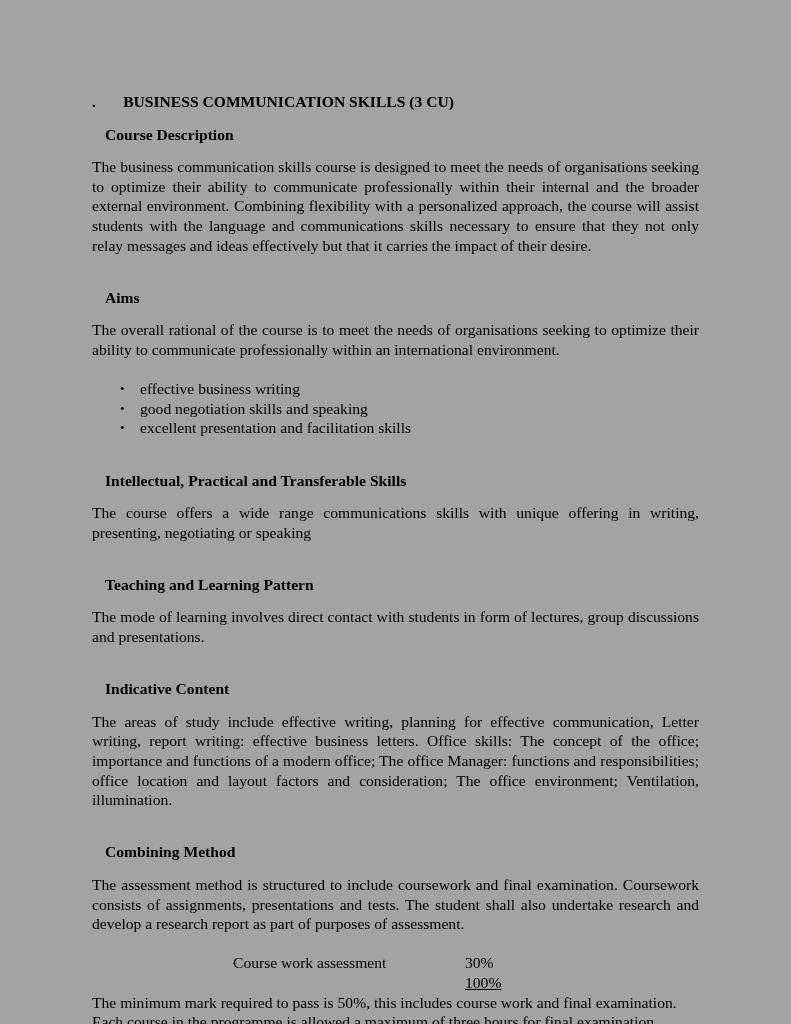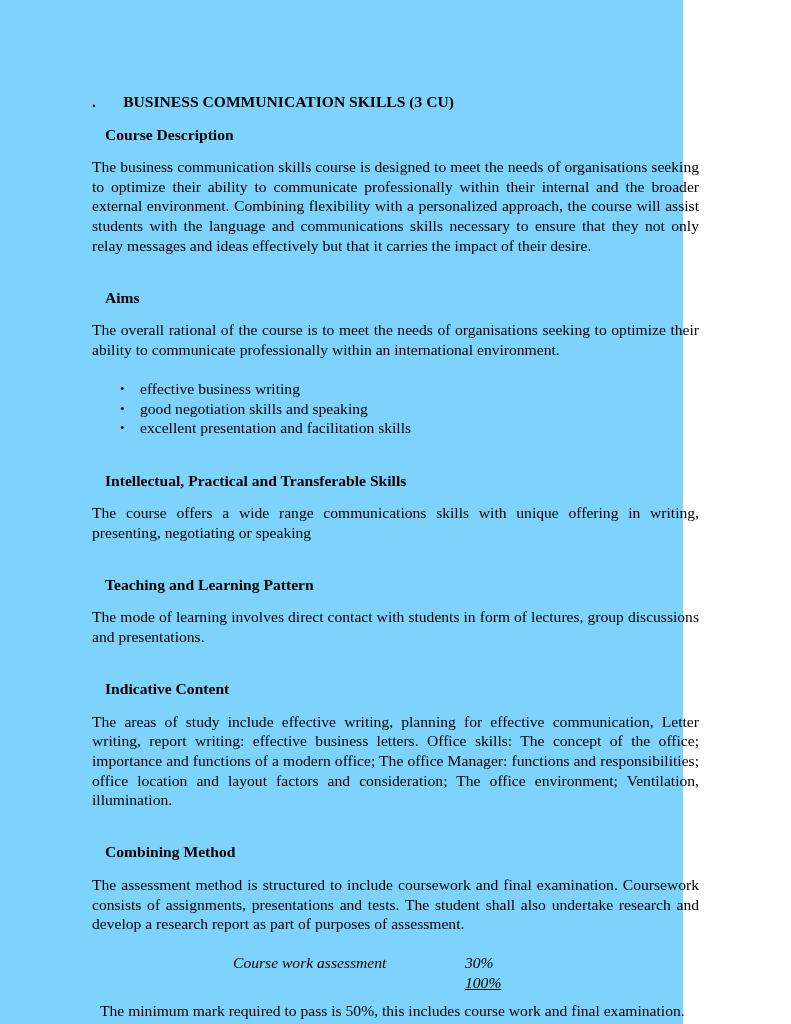--- a/index.html
+++ b/index.html
@@ -11,23 +11,23 @@
   body {
     width: 791px;
     height: 1024px;
     overflow: hidden;
     font-family: "Liberation Serif", "DejaVu Serif", serif;
     color: #000000;
     -webkit-font-smoothing: antialiased;
   }
   .page {
     position: relative;
-    width: 683px;
+    width: 791px;
     height: 1024px;
-    background: #7dd3fc;
+    background: #a3a3a3;
     box-sizing: border-box;
     padding: 92px 40px 0 92px;
   }
   .doc-body {
     width: 607px;
     font-size: 15.6px;
     line-height: 19.6px;
   }
   .title-line {
     font-weight: bold;
@@ -42,21 +42,21 @@
     margin: 13px;
   }
   .para {
     margin: 0;
     text-align: justify;
     text-justify: inter-word;
     font-size: 15.6px;
     line-height: 19.6px;
   }
   .para-left {
-    margin: 8px;
+    margin: 0;
     text-align: left;
     font-size: 15.6px;
     line-height: 19.6px;
   }
   .spacer {
     height: 19.6px;
     line-height: 19.6px;
     font-size: 15.6px;
   }
   ul.bullets {
@@ -83,21 +83,20 @@
     margin-left: 141px;
     font-size: 15.6px;
     line-height: 19.6px;
   }
   table.assessment td {
     padding: 0;
     vertical-align: top;
     font-size: 15.6px;
     line-height: 19.6px;
     white-space: nowrap;
-    font-style: italic;
   }
   td.label-cell {
     width: 232px;
   }
   td.value-cell {
     width: 160px;
     margin-top: 16px;
   }
   .underlined {
     text-decoration: underline;

